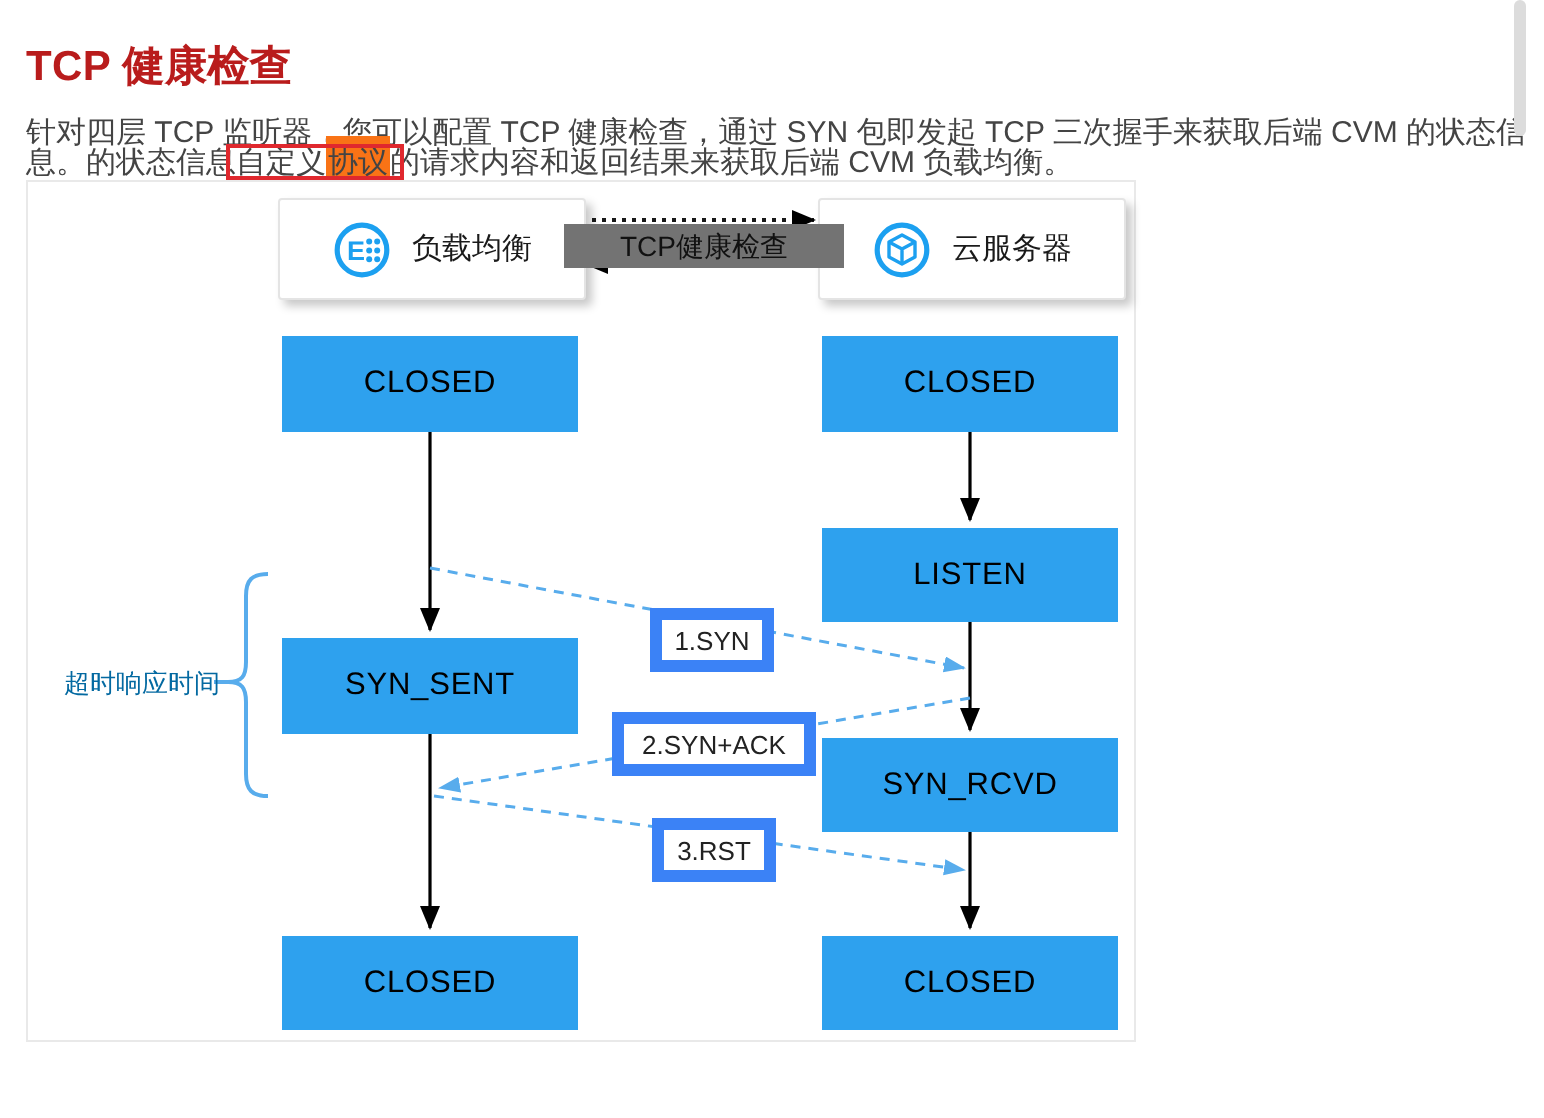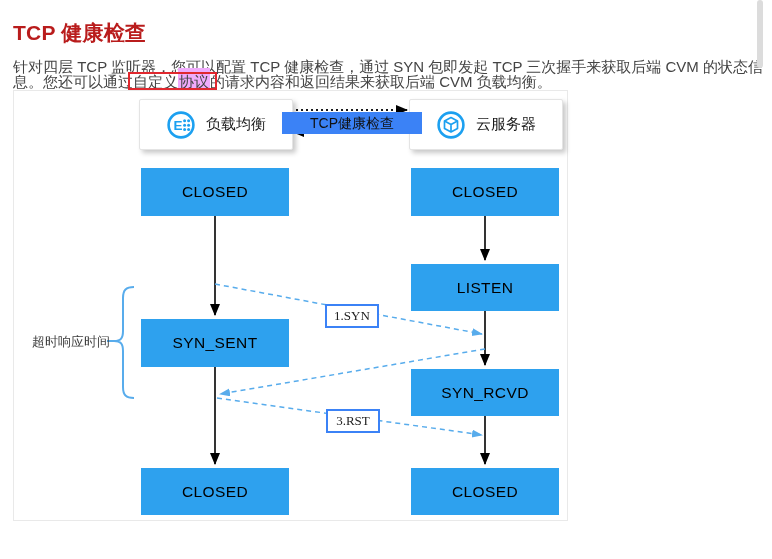--- a/index.html
+++ b/index.html
@@ -15,89 +15,89 @@
     position:absolute; left:13px; width:745px; height:28px; line-height:28px;
     font-size:15px; color:#444; white-space:nowrap;
   }
   .para-line.l1 { top:40px;margin-top:13px; }
   .para-line.l2 { top:68px; }
   .red-annotation { position:relative; }
   .red-annotation::after {
     content:""; position:absolute; left:-5px; right:-7px; top:-1px; bottom:0px;
     border:2px solid #e0282e; pointer-events:none;
   }
-  .yellow-mark { background:#f0abfc; padding:5px 1px; }
+  .yellow-mark { background:#f97316; padding:5px 1px; }
 
   .diagram {
     position:absolute; left:13px; top:90px; width:553px; height:429px;
     border:1px solid #e9e9e9; background:#fff;
   }
   .overlay { position:absolute; left:0; top:0; pointer-events:none; }
 
   .actor-box {
     position:absolute; width:152px; height:49px; background:#fff;
     border:1px solid #e4e4e4; border-radius:2px;
     box-shadow:3px 3px 5px rgba(0,0,0,0.22);
     display:flex; align-items:center; justify-content:center; gap:10px;
     font-size:15px; color:#1a1a1a;
   }
   .actor-lb  { left:125px; top:8px; }
   .actor-cvm { left:395px; top:8px; }
   .actor-box svg { display:block; }
 
   .link-label {
     position:absolute; left:268px; top:21px; width:140px; height:22px;
-    text-align:center; font-size:14px; line-height:22px; color:#111; background:#3b82f6;
+    text-align:center; font-size:14px; line-height:22px; color:#111; background:#737373;
   }
 
   .state-box {
     position:absolute; width:148px; background:#2ea1ee; color:#000000;
     display:flex; align-items:center; justify-content:center;
     font-size:15.5px; letter-spacing:0.4px;
   }
   .s-l1 { left:127px; top:77px;  height:48px; }
   .s-l2 { left:127px; top:228px; height:48px; }
   .s-l3 { left:127px; top:377px; height:47px; }
   .s-r1 { left:397px; top:77px;  height:48px; }
   .s-r2 { left:397px; top:173px; height:47px; }
   .s-r3 { left:397px; top:278px; height:47px; }
   .s-r4 { left:397px; top:377px; height:47px; }
 
   .msg-label {
-    position:absolute; background:#fff; border:2px solid #3b82f6;
-    font-size:13px; color:#222; display:flex; align-items:center; justify-content:center;font-family:Liberation Serif, serif;
+    position:absolute; background:#fff; border:6px solid #3b82f6;
+    font-size:13px; color:#222; display:flex; align-items:center; justify-content:center;
   }
   .m-syn    { left:311px; top:213px; width:50px; height:20px; }
   .m-synack { left:292px; top:265px; width:90px; height:20px; }
   .m-rst    { left:312px; top:318px; width:50px; height:20px; }
 
   .timeout-label {
     position:absolute; left:8px; top:243px; width:88px; text-align:right;
-    font-size:13px; color:#404040; line-height:15px;
+    font-size:13px; color:#0369a1; line-height:15px;
   }
 
   .footer-text {
     position:absolute; left:13px; top:529px; font-size:15px; color:#444; line-height:20px;
   }
 
   .scroll-thumb {
     position:absolute; left:757px; top:0; width:6px; height:68px;
     background:#dcdcdc; border-radius:3px;
   }
 </style>
 </head>
 <body>
 
 <div class="page">
 
   <h1 class="page-title">TCP 健康检查</h1>
 
   <div class="para-line l1">针对四层 TCP 监听器，您可以配置 TCP 健康检查，通过 SYN 包即发起 TCP 三次握手来获取后端 CVM 的状态信</div>
 
-  <div class="para-line l2"><span>息。您还可以通过</span><span class="red-annotation"><span>自定义</span><span class="yellow-mark">协议</span></span><span>的请求内容和返回结果来获取后端 CVM 负载均衡。</span></div>
+  <div class="para-line l2"><span>息。的状态信息</span><span class="red-annotation"><span>自定义</span><span class="yellow-mark">协议</span></span><span>的请求内容和返回结果来获取后端 CVM 负载均衡。</span></div>
 
   <div class="diagram">
 
     <svg class="overlay" width="553" height="429" viewBox="0 0 553 429">
       <defs>
         <marker id="arrBlack" markerUnits="userSpaceOnUse" markerWidth="13" markerHeight="11" refX="11" refY="5" orient="auto">
           <path d="M0,0 L12,5 L0,10 Z" fill="#000"></path>
         </marker>
         <marker id="arrBlue" markerUnits="userSpaceOnUse" markerWidth="12" markerHeight="10" refX="10" refY="4" orient="auto">
           <path d="M0,0 L11,4 L0,8 Z" fill="#58acec"></path>
@@ -150,20 +150,21 @@
     <div class="state-box s-l1">CLOSED</div>
     <div class="state-box s-l2">SYN_SENT</div>
     <div class="state-box s-l3">CLOSED</div>
 
     <div class="state-box s-r1">CLOSED</div>
     <div class="state-box s-r2">LISTEN</div>
     <div class="state-box s-r3">SYN_RCVD</div>
     <div class="state-box s-r4">CLOSED</div>
 
     <div class="msg-label m-syn">1.SYN</div>
+    <div class="msg-label m-synack">2.SYN+ACK</div>
     <div class="msg-label m-rst">3.RST</div>
 
     <div class="timeout-label">超时响应时间</div>
   </div>
 
 
   <div class="scroll-thumb"></div>
 </div>
 
 </body></html>

